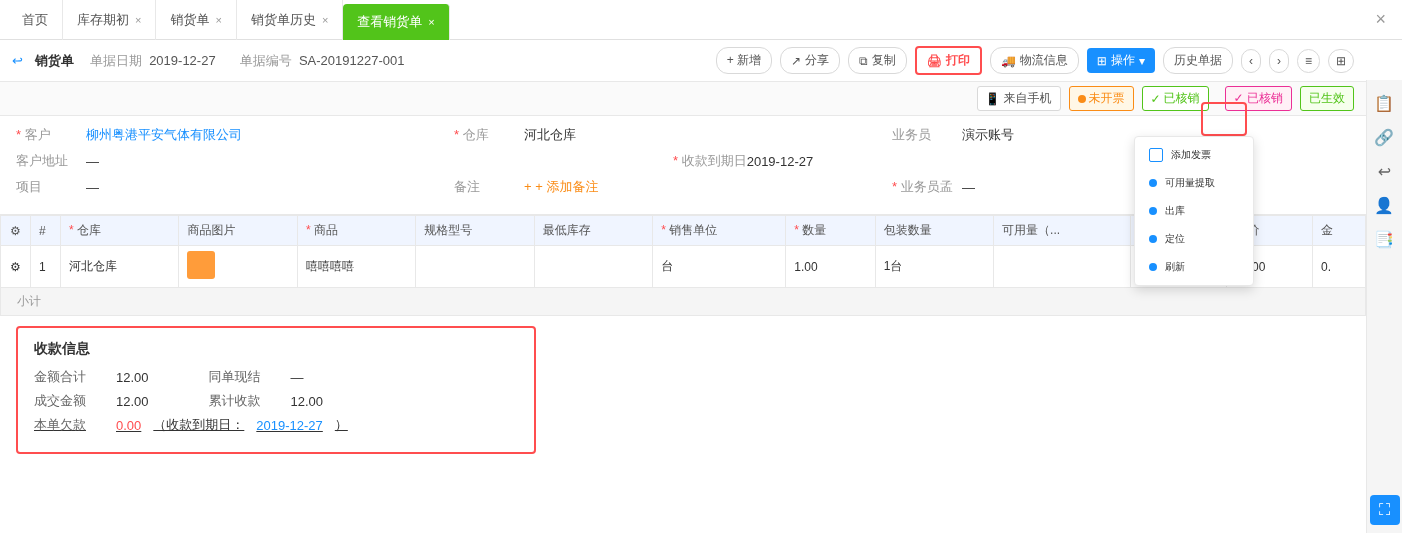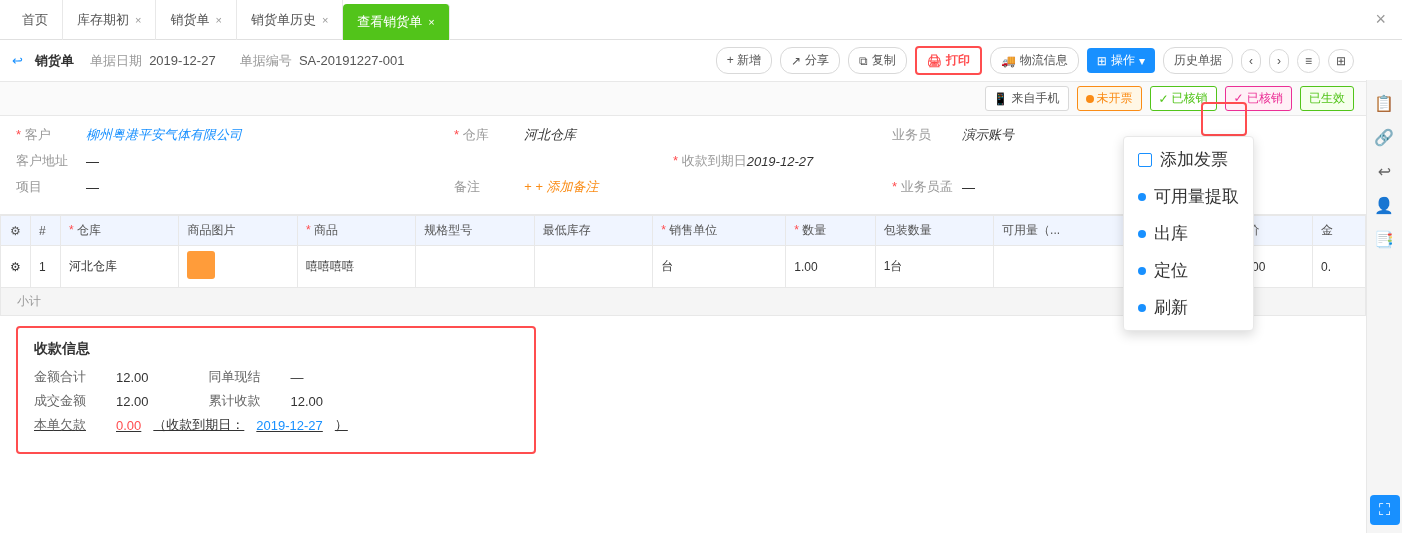--- a/index.html
+++ b/index.html
@@ -61,21 +61,21 @@
       cursor: pointer; font-size: 12px; color: #555; white-space: nowrap;
     }
     .btn-small.active-check { border-color: #52c41a; color: #52c41a; }
 
     
     .form-section { padding: 10px 16px; background: #fff; }
     .form-row { display: flex; align-items: center; margin-bottom: 8px; gap: 0; }
     .form-field { display: flex; align-items: center; flex: 1; }
     .form-label { color: #999; font-size: 13px; white-space: nowrap; min-width: 70px; }
     .form-label.required::before { content: '* '; color: #ff4d4f; }
-    .form-value { color: #333; font-size: 13px; font-style: italic; }
+    .form-value { color: #333; font-size: 13px; }
     .form-value.link { color: #1890ff; cursor: pointer; }
 
     
     .table-wrap { overflow-x: auto; border-top: 1px solid #e8e8e8; }
     table { width: 100%; border-collapse: collapse; font-size: 12px; }
     thead tr { background: #f0f5ff; }
     thead th {
       padding: 6px 8px; border: 1px solid #e8e8e8; color: #555;
       font-weight: normal; white-space: nowrap; text-align: left;
     }
@@ -101,21 +101,21 @@
     .payment-item-value.blue-date { color: #1890ff; }
 
     
     .dropdown-menu {
       position: absolute; top: 68px; right: 170px; background: #fff;
       border: 1px solid #e8e8e8; border-radius: 4px; box-shadow: 0 4px 12px rgba(0,0,0,0.15);
       z-index: 100; min-width: 120px; padding: 4px 0;
     }
     .dropdown-item {
       display: flex; align-items: center; gap: 8px; padding: 7px 14px;
-      cursor: pointer; font-size: 17px; color: #333; white-space: nowrap;
+      cursor: pointer; font-size: 10px; color: #333; white-space: nowrap;
     }
 
     
     .right-sidebar {
       position: absolute; right: 0; top: 40px; bottom: 0; width: 36px;
       background: #f5f5f5; border-left: 1px solid #e8e8e8;
       display: flex; flex-direction: column; align-items: center; padding-top: 8px; gap: 4px;
     }
     .sidebar-icon {
       width: 30px; height: 30px; display: flex; align-items: center; justify-content: center;
@@ -226,21 +226,21 @@
         <span>来自手机</span>
       </button>
       <button class="btn-small" style="border-color:#fa8c16; color:#fa8c16; background:#fff7e6;">
         <span style="width:8px;height:8px;border-radius:50%;background:#fa8c16;display:inline-block;"></span>
         <span>未开票</span>
       </button>
       <button class="btn-small active-check">
         <span>✓</span>
         <span>已核销</span>
       </button>
-      <button class="btn-small" style="border-color:#eb2f96;color:#eb2f96;background:#fff0f6;">
+      <button class="btn-small" style="border-color:#eb2f96;color:#eb2f96;background:#fff0f6;margin-left:8px;">
         <span>✓ 已核销</span>
       </button>
       <button class="btn-small" style="border-color:#52c41a;color:#52c41a;background:#f6ffed;">
         <span>已生效</span>
       </button>
     </div>
 
     <div class="form-section" style="padding-right: 72px;">
       <div class="form-row">
         <div class="form-field">

